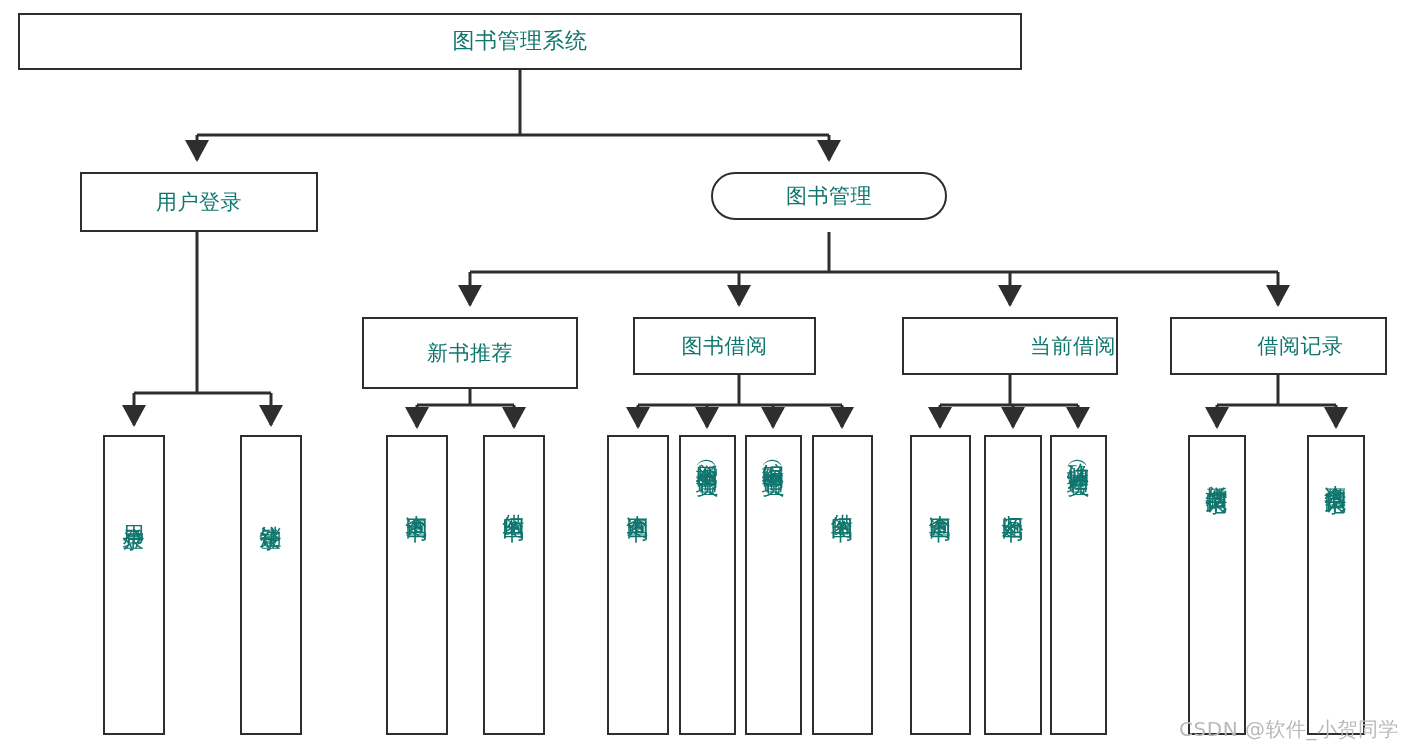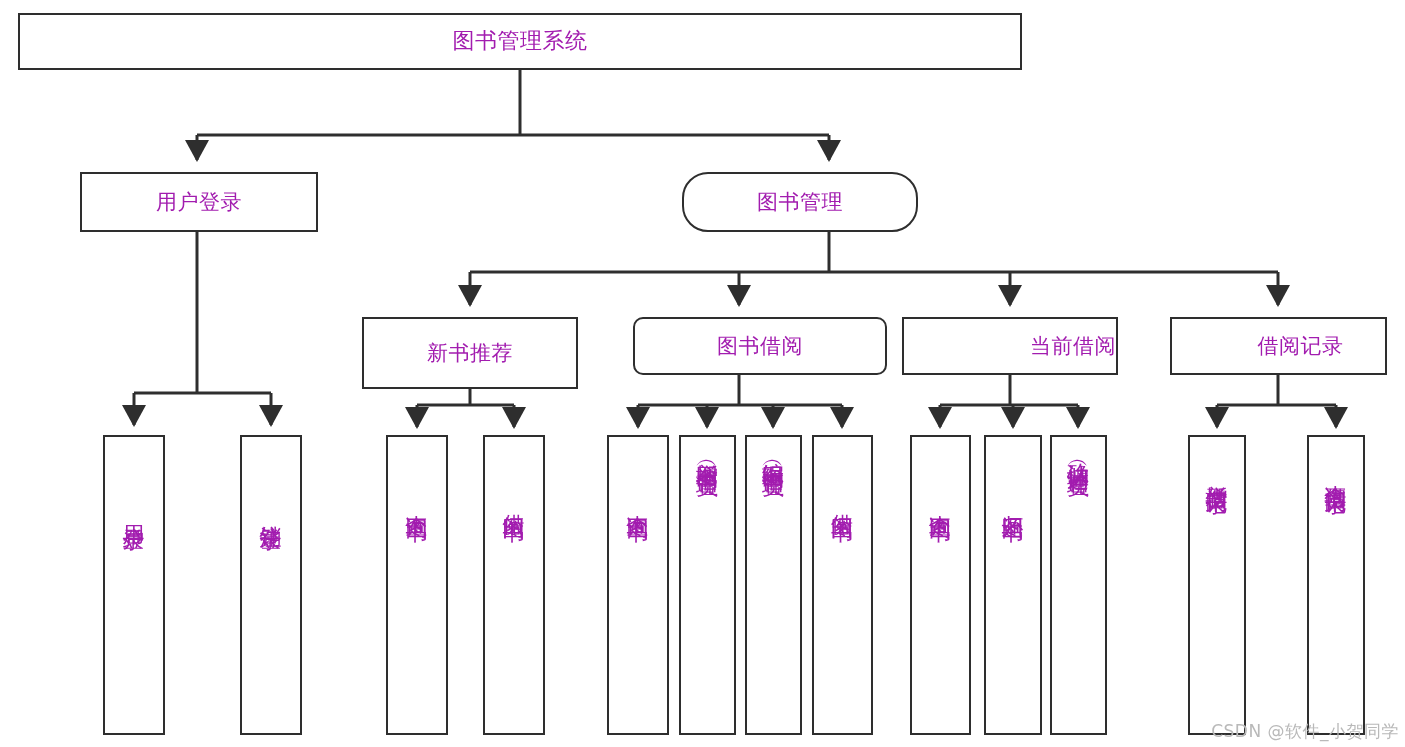--- a/index.html
+++ b/index.html
@@ -27,21 +27,21 @@
     pointer-events: none;
   }
   .node {
     position: absolute;
     box-sizing: border-box;
     background: #ffffff;
     border: 2px solid #2e2e2e;
     display: flex;
     align-items: center;
     justify-content: center;
-    color: #a21caf;
+    color: #0f766e;
     text-align: center;
   }
   .node .label {
     display: block;
     line-height: 1.28;
     letter-spacing: 0.5px;
     white-space: nowrap;
   }
   
   .node.horiz .label {
@@ -62,21 +62,21 @@
     font-size: 22px;
     line-height: 1.05;
     letter-spacing: 2px;
     white-space: pre-line;
     text-align: start;
   }
   .watermark {
     position: absolute;
     right: 6px;
     bottom: 4px;
-    font-size: 17px;
+    font-size: 20px;
     color: #b9b9b9;
     letter-spacing: 0.5px;
     white-space: nowrap;
     user-select: none;
   }
 </style>
 </head>
 <body>
 
 <div id="canvas">
@@ -132,28 +132,28 @@
     </g>
   </svg>
 
   <div class="node horiz root" style="left:18px; top:13px; width:1004px; height:57px;">
     <span class="label">图书管理系统</span>
   </div>
 
   <div class="node horiz" style="left:80px; top:172px; width:238px; height:60px;">
     <span class="label">用户登录</span>
   </div>
-  <div class="node horiz" style="left:682px; top:172px; width:236px; height:60px;border-radius:26px;">
+  <div class="node horiz" style="left:711px; top:172px; width:236px; height:48px;border-radius:26px;">
     <span class="label">图书管理</span>
   </div>
 
   <div class="node horiz" style="left:362px; top:317px; width:216px; height:72px;">
     <span class="label">新书推荐</span>
   </div>
-  <div class="node horiz" style="left:633px; top:317px; width:254px; height:58px;border-radius:10px;">
+  <div class="node horiz" style="left:633px; top:317px; width:183px; height:58px;">
     <span class="label">图书借阅</span>
   </div>
   <div class="node horiz" style="left:902px; top:317px; width:216px; height:58px;justify-content:flex-end;">
     <span class="label">当前借阅</span>
   </div>
   <div class="node horiz" style="left:1170px; top:317px; width:217px; height:58px;padding-left:44px;">
     <span class="label">借阅记录</span>
   </div>
 
   <div class="node vert" style="left:103px; top:435px; width:62px; height:300px; padding-top:70px;">

